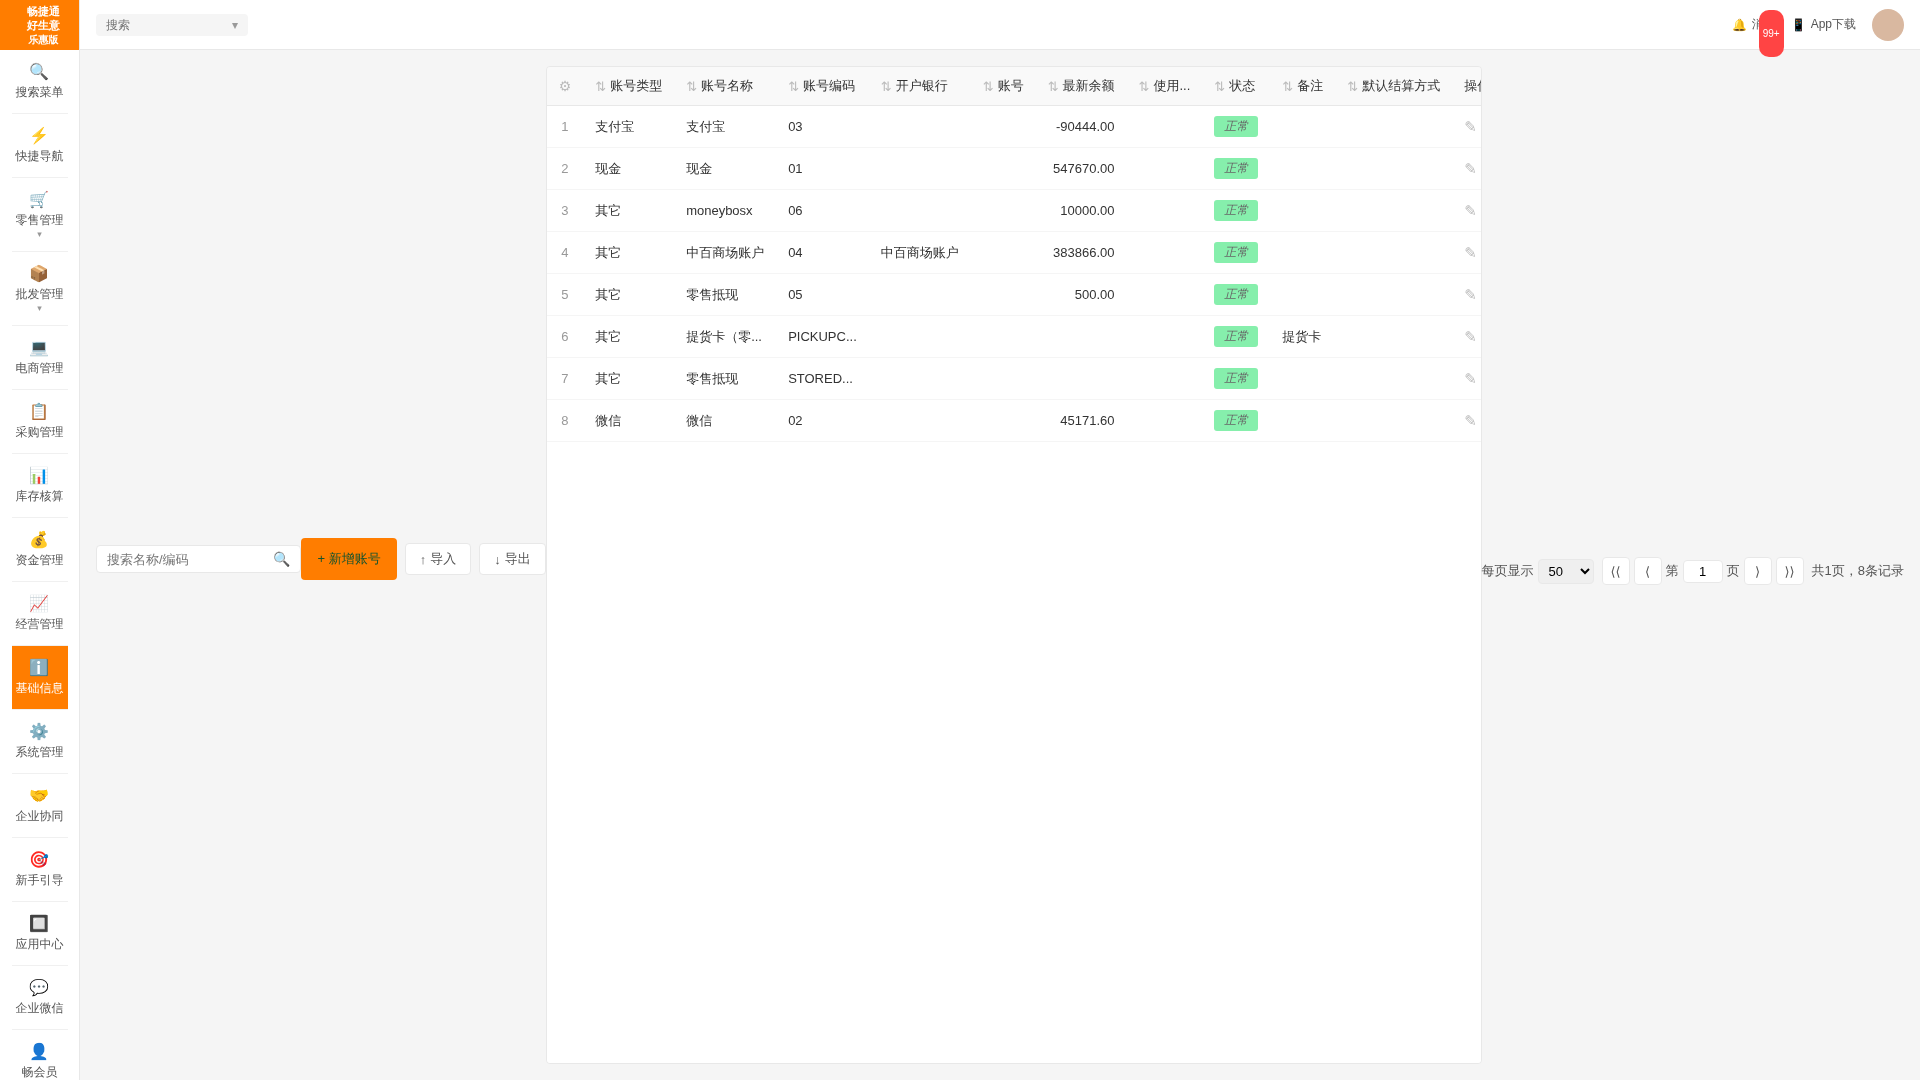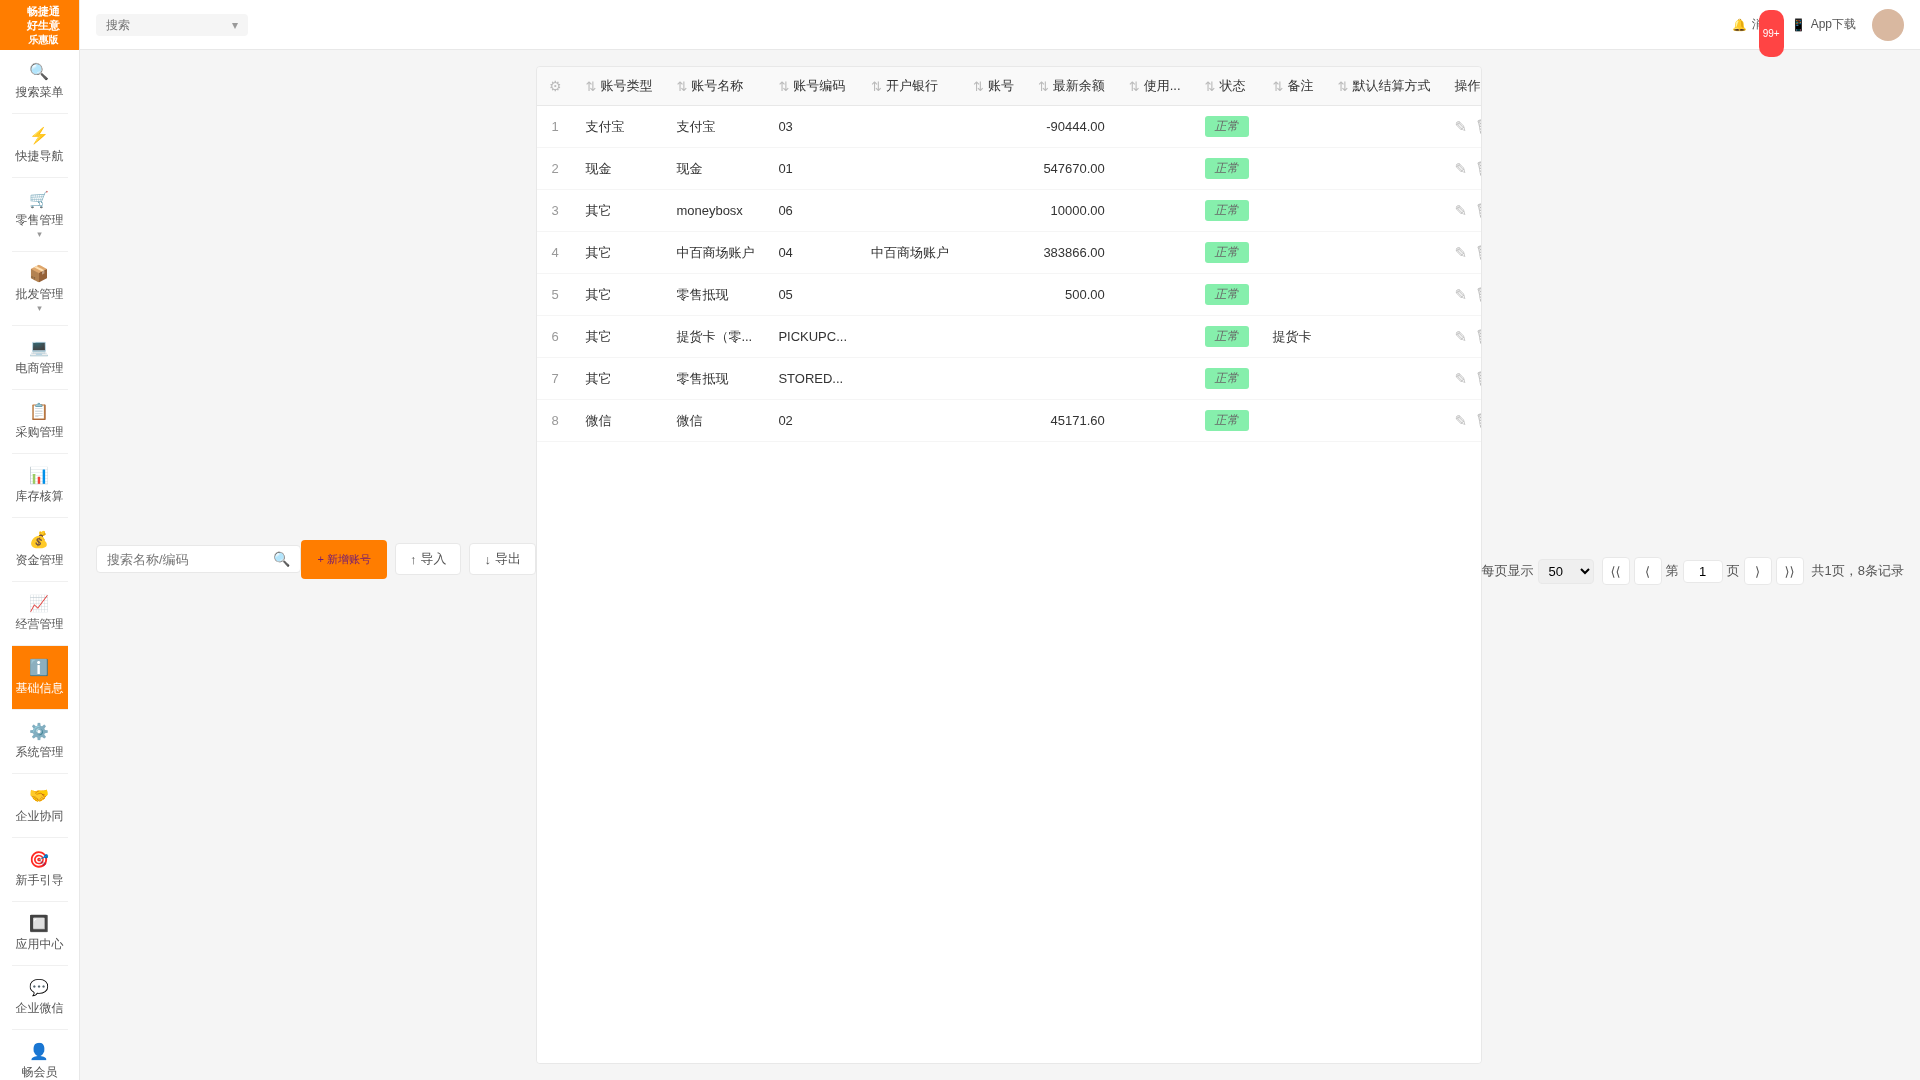--- a/index.html
+++ b/index.html
@@ -158,26 +158,26 @@
       border: 1px solid #e8e8e8;
       border-radius: 4px;
       padding: 5px 10px;
       gap: 6px;
     }
     .search-box input { border: none; outline: none; font-size: 13px; width: 160px; color: #333; }
     .search-icon { color: #ccc; font-size: 14px; cursor: pointer; }
     .toolbar-right { display: flex; align-items: center; gap: 8px; }
     .btn-primary {
       background: #ff7d00;
-      color: #701a75;
+      color: #14532d;
       border: none;
       border-radius: 4px;
       padding: 12px 16px;
       cursor: pointer;
-      font-size: 11px;
+      font-size: 13px;
       display: flex;
       align-items: center;
       gap: 4px;
     }
     .btn-default {
       background: #fff;
       color: #555;
       border: 1px solid #e8e8e8;
       border-radius: 4px;
       padding: 6px 14px;

